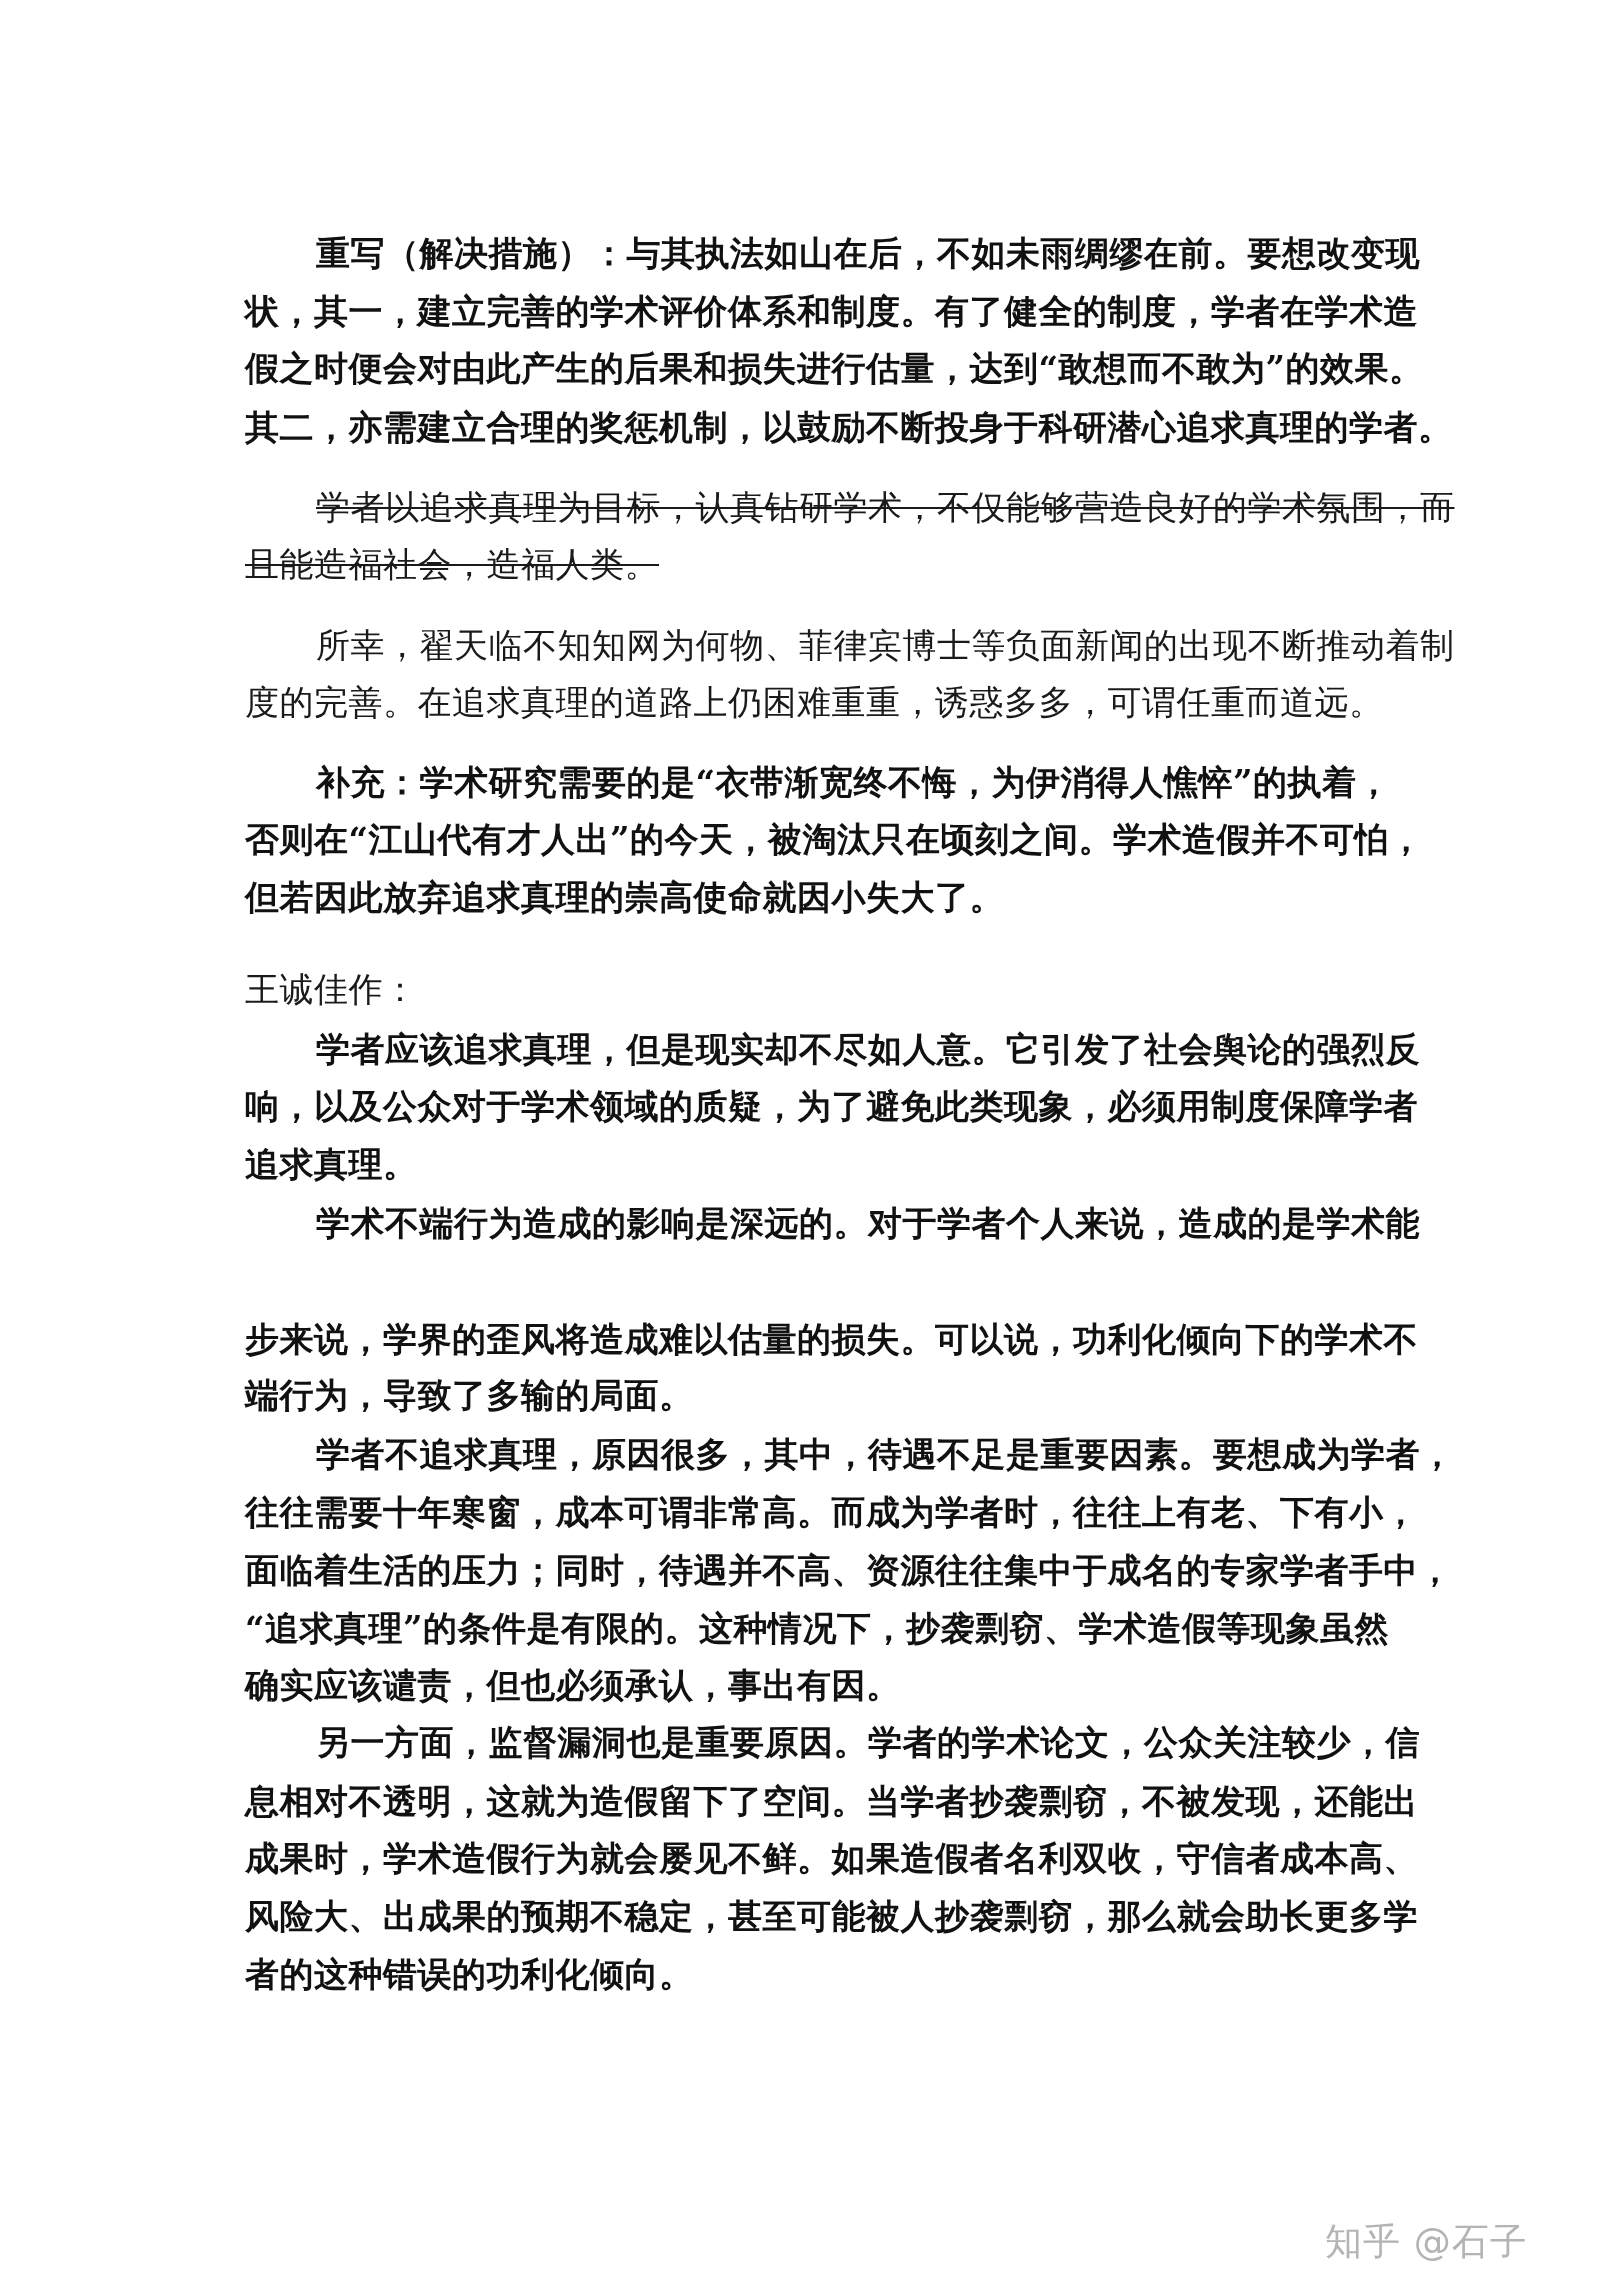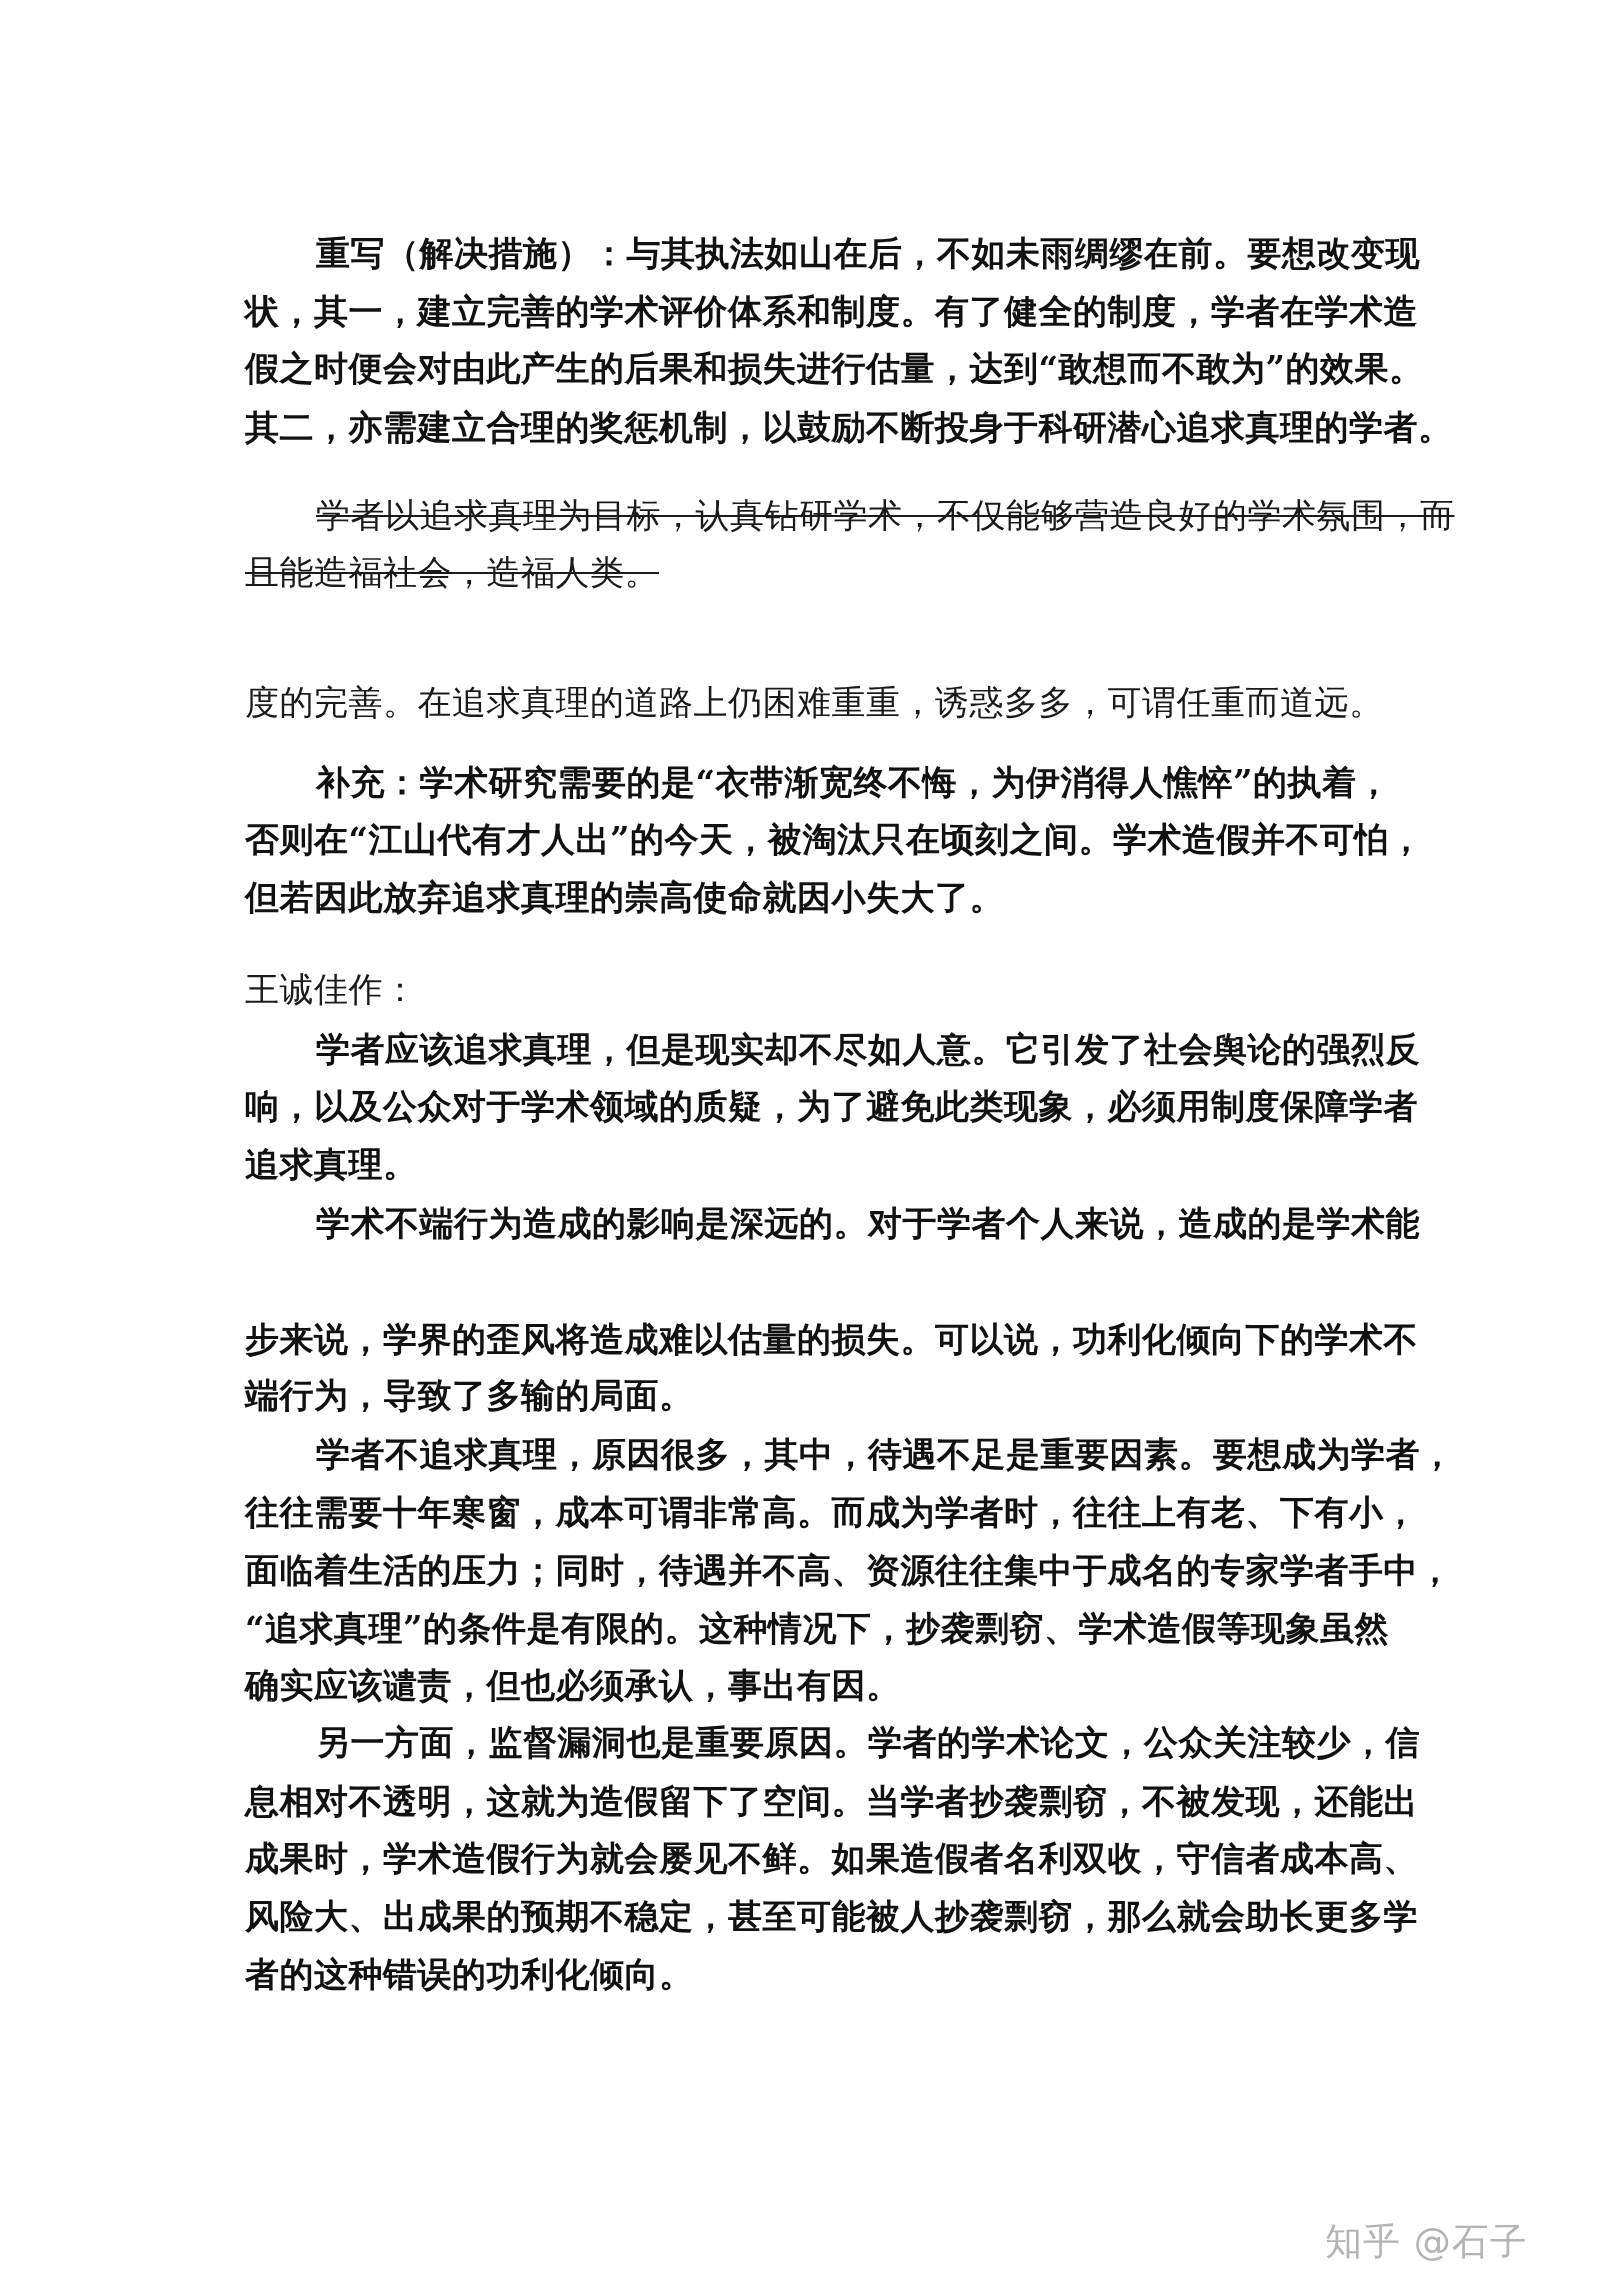--- a/index.html
+++ b/index.html
@@ -14,21 +14,21 @@
     font-size: 34px;
     color: #111111;
     white-space: nowrap;
     letter-spacing: 0.5px;
     font-family: "DejaVu Serif", "Liberation Serif", serif;
   }
   .line.justify { text-align: justify; text-align-last: justify; }
   .line.indent { left: 316px; width: 1062px; }
   .bold { font-weight: bold; }
   .normal { font-weight: normal; color: #1a1a1a; }
-  .strike { text-decoration: line-through; text-decoration-thickness: 2px; color: #1a1a1a; margin-top: 8px; }
+  .strike { text-decoration: line-through; text-decoration-thickness: 2px; color: #1a1a1a; }
   .heading { font-family: "DejaVu Sans", "Liberation Sans", sans-serif; font-weight: normal; color: #1a1a1a; }
   .watermark {
     position: absolute;
     left: 1325px;
     top: 2201px;
     font-size: 37px;
     line-height: 49px;
     color: #b4b4b4;
     font-family: "DejaVu Sans", "Liberation Sans", sans-serif;
     letter-spacing: 1px;
@@ -41,20 +41,21 @@
 <div class="page">
 
   <div class="line indent justify bold" style="top:216px">重写（解决措施）：与其执法如山在后，不如未雨绸缪在前。要想改变现</div>
   <div class="line justify bold" style="top:274px">状，其一，建立完善的学术评价体系和制度。有了健全的制度，学者在学术造</div>
   <div class="line justify bold" style="top:331px">假之时便会对由此产生的后果和损失进行估量，达到“敢想而不敢为”的效果。</div>
   <div class="line justify bold" style="top:390px">其二，亦需建立合理的奖惩机制，以鼓励不断投身于科研潜心追求真理的学者。</div>
 
   <div class="line indent justify strike" style="top:470px">学者以追求真理为目标，认真钻研学术，不仅能够营造良好的学术氛围，而</div>
   <div class="line strike" style="top:527px; width:auto;">且能造福社会，造福人类。</div>
 
+  <div class="line indent justify normal" style="top:608px">所幸，翟天临不知知网为何物、菲律宾博士等负面新闻的出现不断推动着制</div>
   <div class="line normal" style="top:665px; width:auto;">度的完善。在追求真理的道路上仍困难重重，诱惑多多，可谓任重而道远。</div>
 
   <div class="line indent justify bold" style="top:745px">补充：学术研究需要的是“衣带渐宽终不悔，为伊消得人憔悴”的执着，</div>
   <div class="line bold" style="top:860px; width:auto;">但若因此放弃追求真理的崇高使命就因小失大了。</div>
   <div class="line justify bold" style="top:802px">否则在“江山代有才人出”的今天，被淘汰只在顷刻之间。学术造假并不可怕，</div>
 
   <div class="line heading" style="top:952px; width:auto;">王诚佳作：</div>
 
   <div class="line indent justify bold" style="top:1012px">学者应该追求真理，但是现实却不尽如人意。它引发了社会舆论的强烈反</div>
   <div class="line justify bold" style="top:1069px">响，以及公众对于学术领域的质疑，为了避免此类现象，必须用制度保障学者</div>

